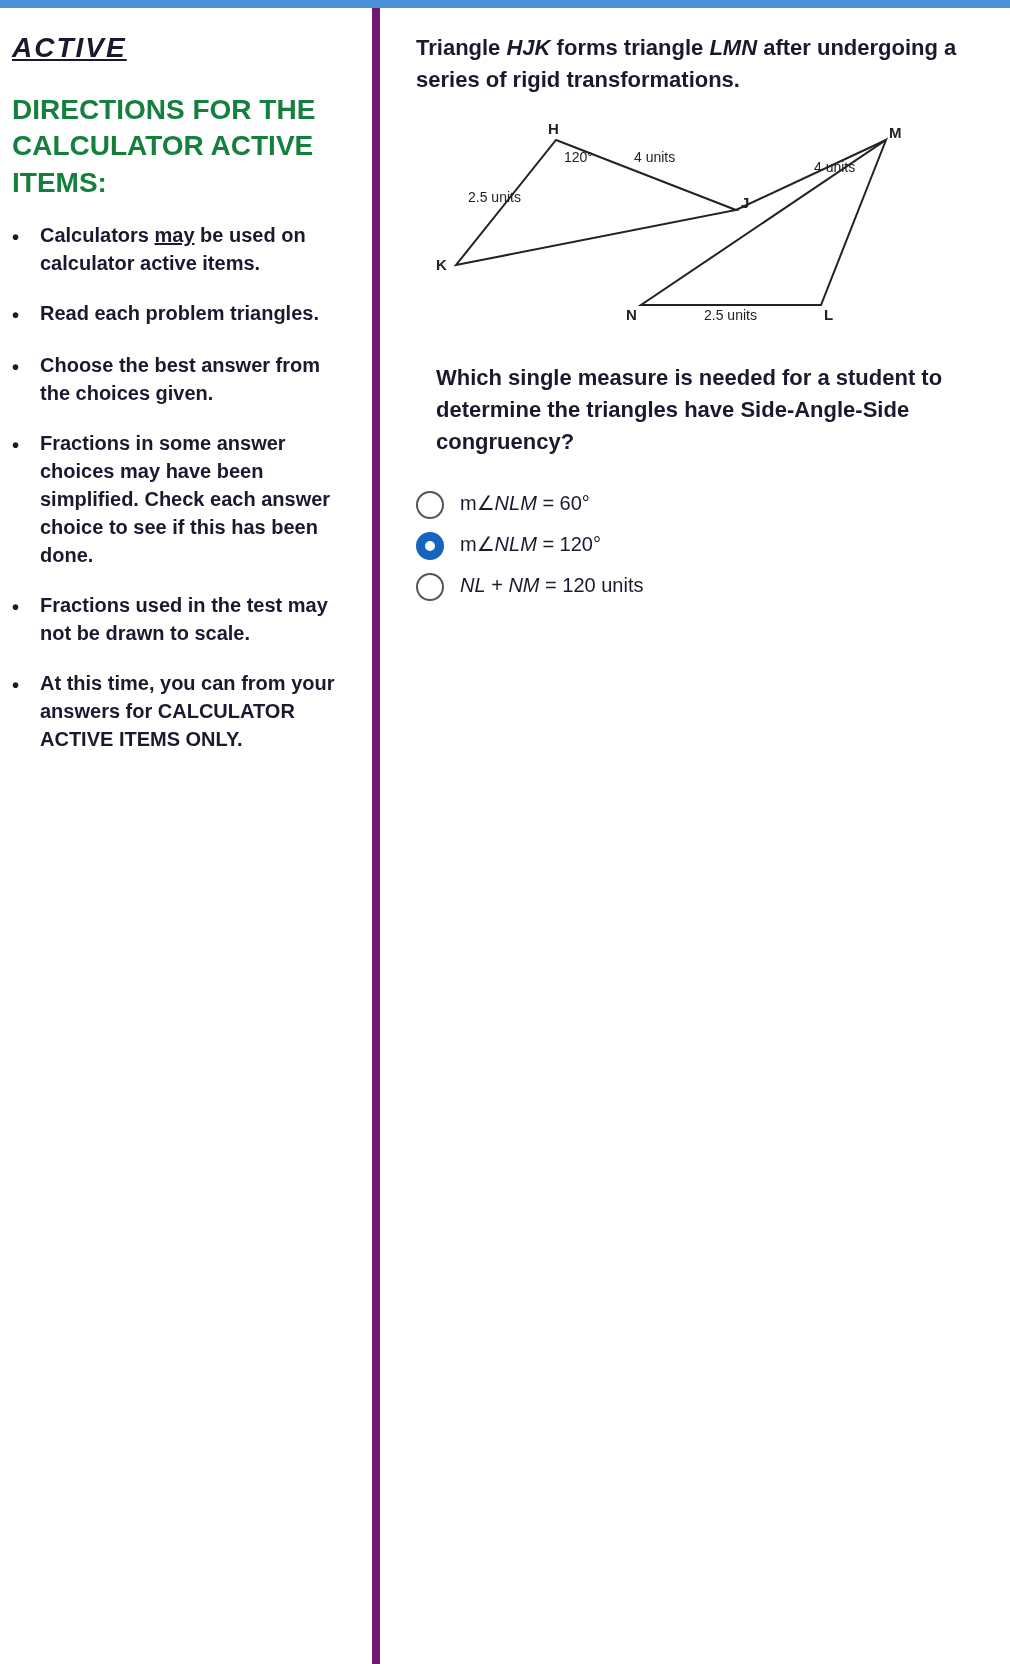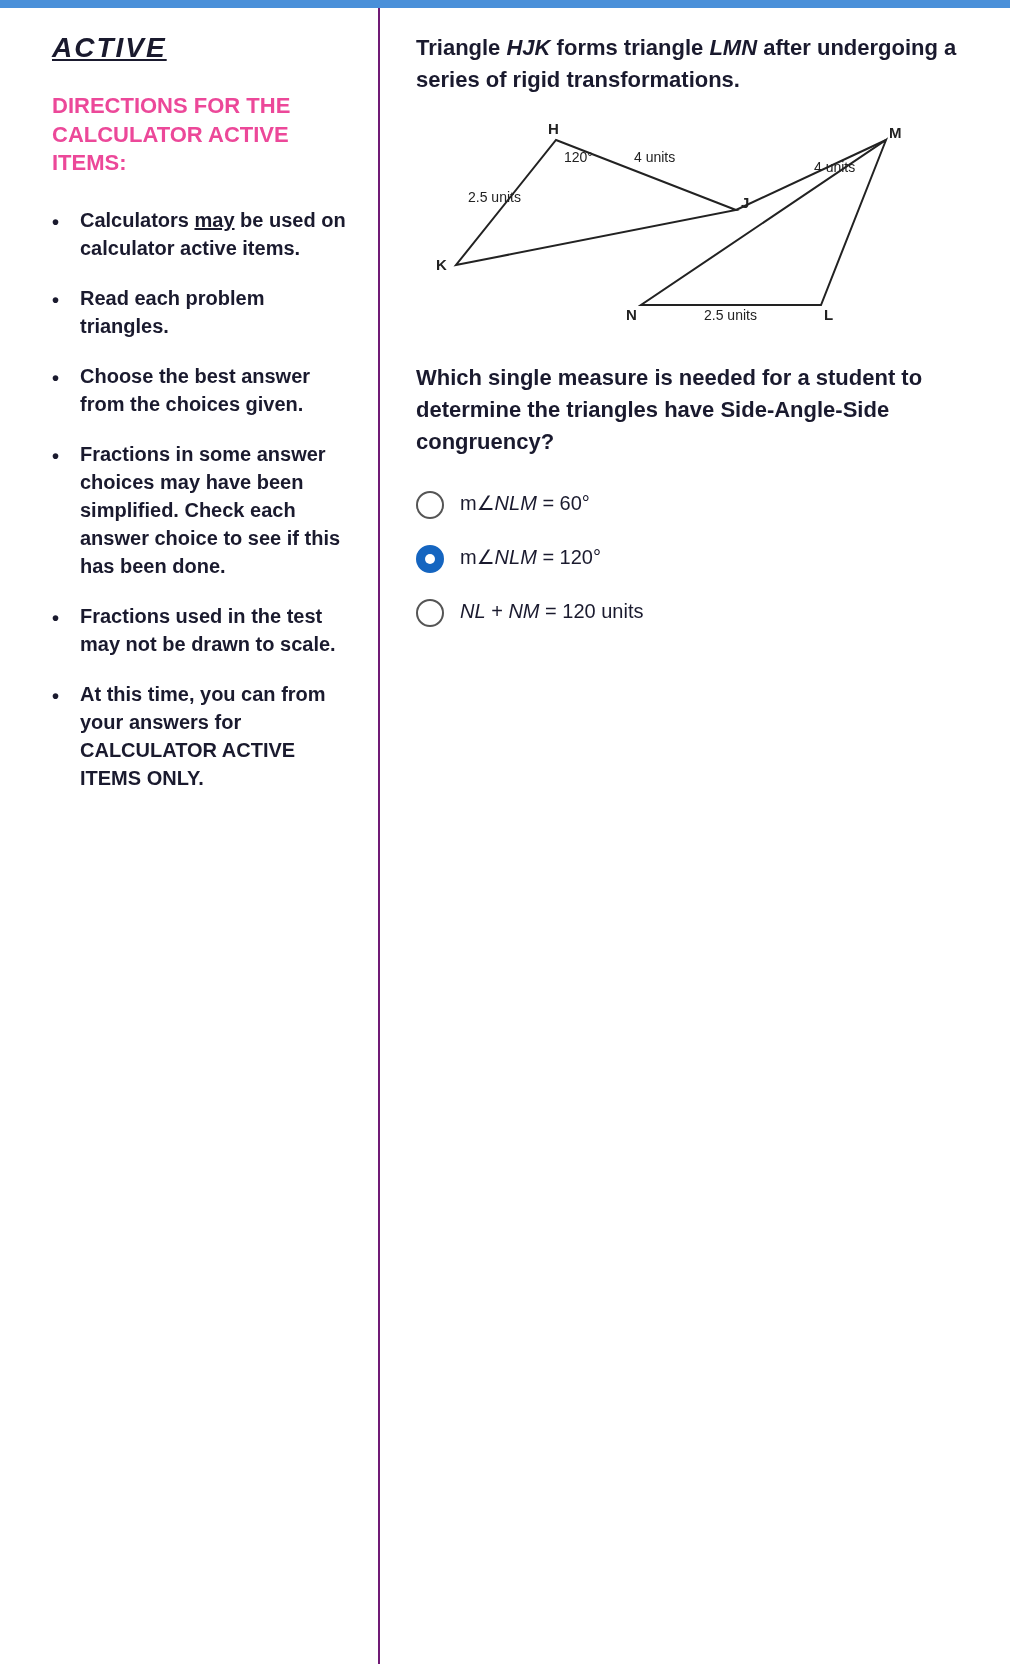--- a/index.html
+++ b/index.html
@@ -21,42 +21,42 @@
     .main-layout {
       display: flex;
       flex: 1;
       width: 100%;
     }
 
     
     .left-panel {
       width: 380px;
       min-width: 380px;
-      padding: 24px 28px 32px 52px;
-      border-right: 2px solid #701a75;
+      padding: 24px 28px 32px 12px;
+      border-right: 8px solid #701a75;
       background: #fff;
     }
 
     .active-title {
       font-size: 28px;
       font-weight: bold;
       font-style: italic;
       letter-spacing: 2px;
       text-decoration: underline;
       color: #1a1a2e;
       margin-bottom: 28px;
       font-family: Arial, sans-serif;
     }
 
     .directions-heading {
-      font-size: 22px;
-      font-weight: bold;
-      color: #ec4899;
+      font-size: 28px;
+      font-weight: bold;
+      color: #15803d;
       line-height: 1.3;
-      margin-bottom: 28px;
+      margin-bottom: 20px;
       font-family: Arial, sans-serif;
     }
 
     .directions-list {
       list-style: none;
       padding: 0;
     }
 
     .directions-list li {
       display: flex;
@@ -103,21 +103,21 @@
     
     .diagram-container {
       margin: 10px 0 28px 10px;
     }
 
     
     .answer-choices {
       margin-top: 32px;
       display: flex;
       flex-direction: column;
-      gap: 24px;
+      gap: 11px;
     }
 
     .answer-choice {
       display: flex;
       align-items: flex-start;
       gap: 16px;
       font-size: 20px;
       color: #1a1a2e;
       font-family: Arial, sans-serif;
       cursor: pointer;
@@ -158,20 +158,21 @@
       font-style: italic;
     }
 
     .sub-question {
       font-size: 22px;
       font-weight: bold;
       color: #1a1a2e;
       line-height: 1.45;
       margin-top: 8px;
       font-family: Arial, sans-serif;
+      margin-left: 20px;
     }
   </style>
 </head>
 <body>
 
 <div class="top-bar"></div>
 
 <div class="main-layout">
 
   <div class="left-panel">

